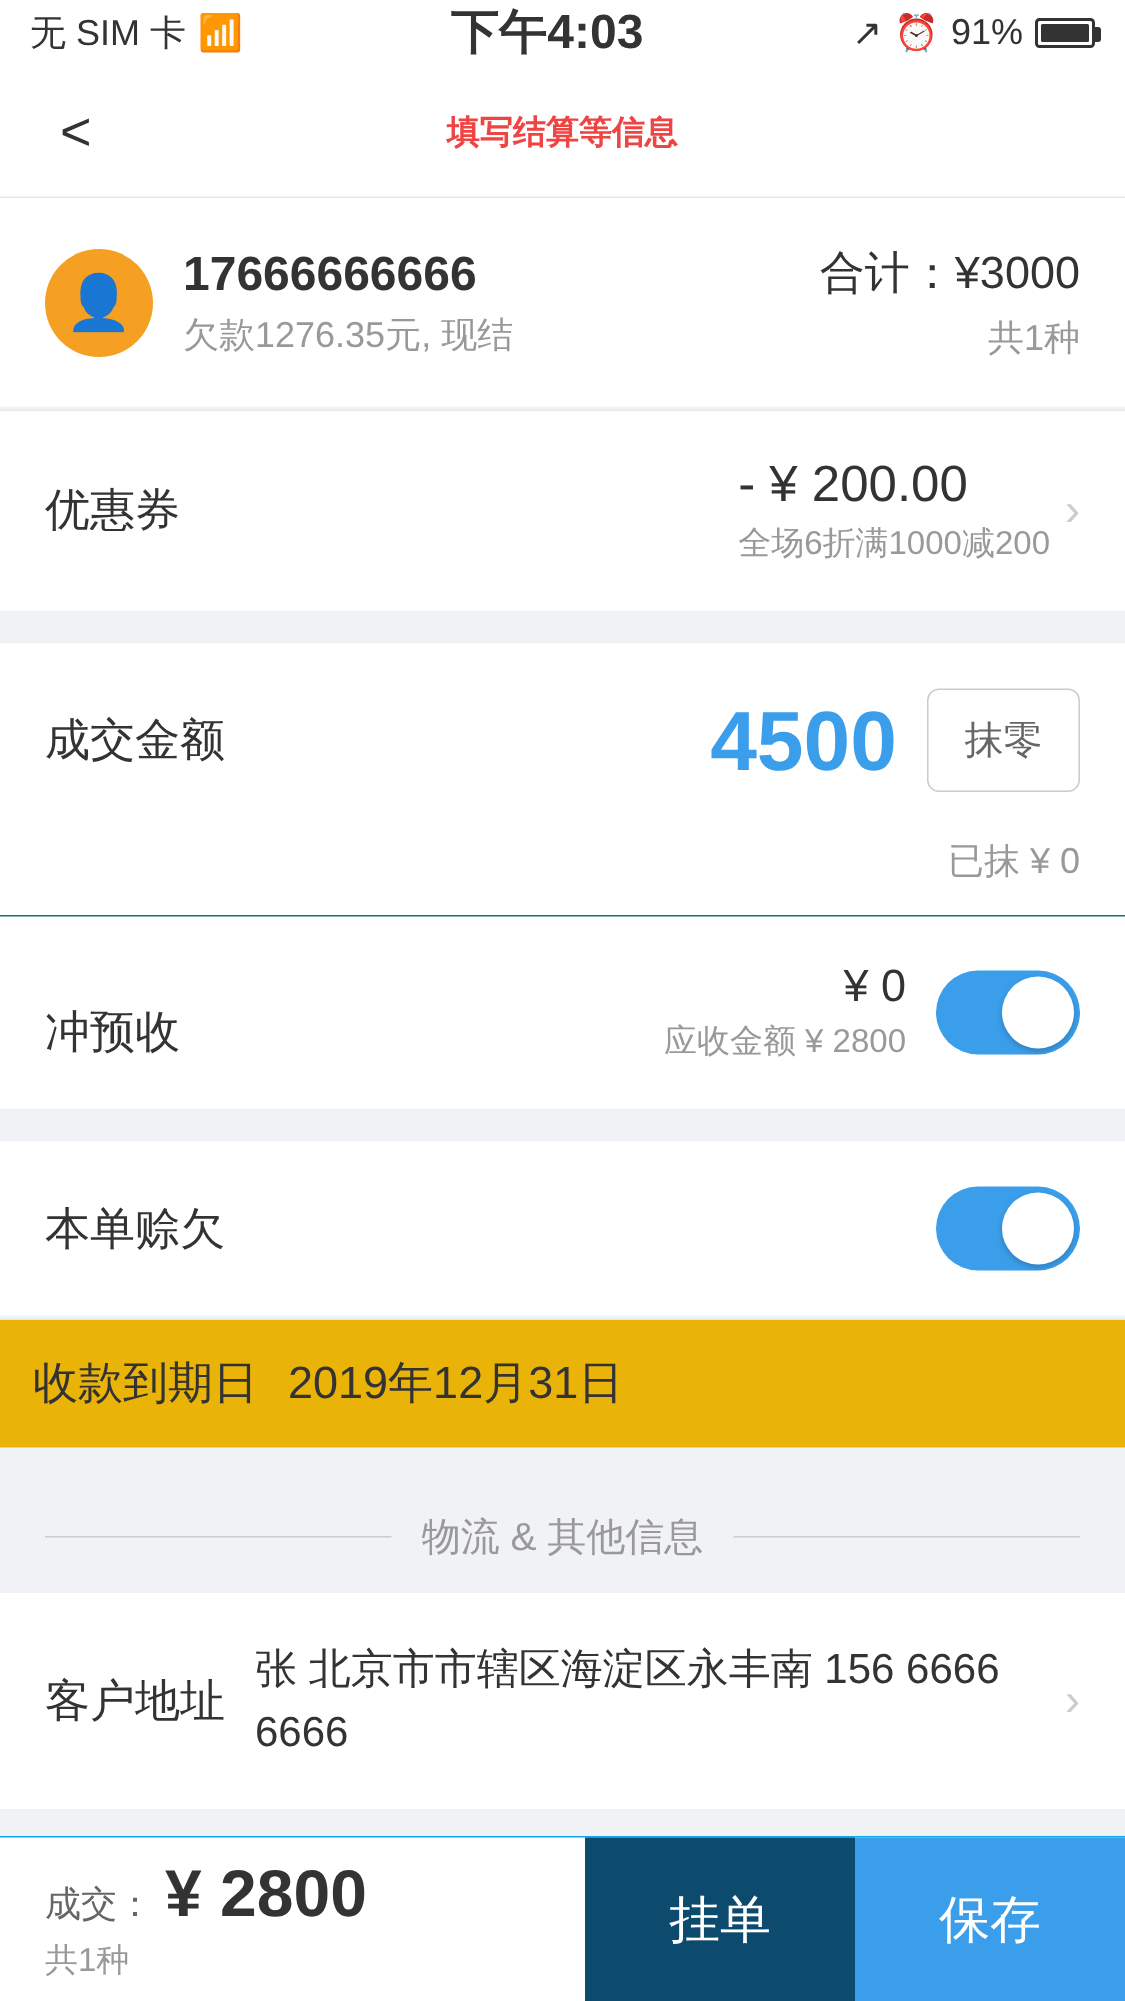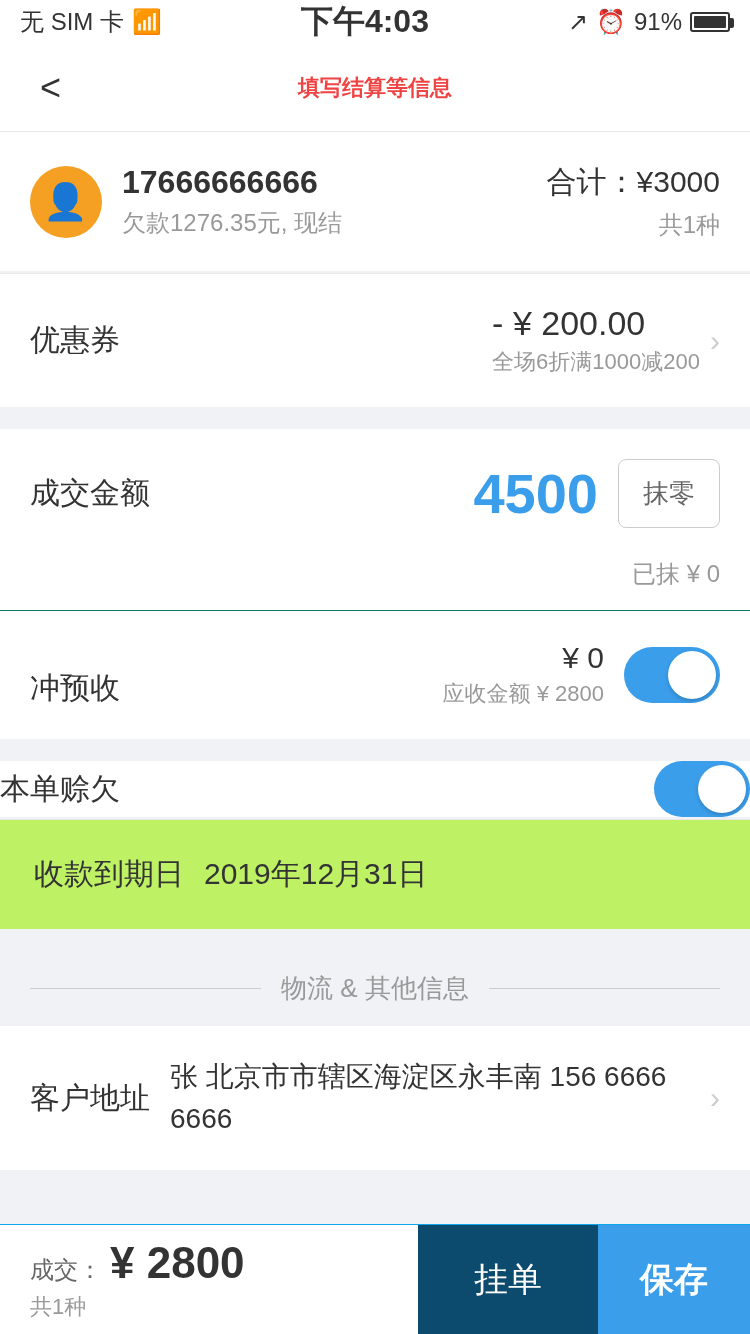--- a/index.html
+++ b/index.html
@@ -178,32 +178,33 @@
       top: 4px; right: 4px;
       width: 48px; height: 48px;
       border-radius: 50%;
       background: #fff;
       box-shadow: 0 2px 4px rgba(0,0,0,0.2);
     }
 
     
     .debt-row {
       background: #fff;
+      padding: 30px;
       display: flex;
       align-items: center;
       justify-content: space-between;
       margin-bottom: 2px;
       gap: 22px;
     }
     .debt-label { font-size: 30px; color: #333; }
 
     
     .duedate-row {
-      background: #bef264;
-      padding: 34px;
+      background: #eab308;
+      padding: 22px;
       display: flex;
       align-items: center;
       gap: 20px;
       margin-bottom: 2px;
     }
     .duedate-label { font-size: 30px; color: #333; }
     .duedate-value { font-size: 30px; color: #333; }
 
     
     .logistics-sep {
@@ -259,24 +260,24 @@
     .bottom-amount { font-size: 44px; font-weight: 600; color: #333; }
     .bottom-count { font-size: 22px; color: #999; margin-top: 4px; }
     .bottom-btn-hold {
       width: 180px; height: 110px;
       background: #0c4a6e;
       display: flex; align-items: center; justify-content: center;
       font-size: 34px; color: #fff; font-weight: 500;
       cursor: pointer;
     }
     .bottom-btn-save {
-      width: 152px; height: 110px;
+      width: 180px; height: 110px;
       background: #3b9eeb;
       display: flex; align-items: center; justify-content: center;
-      font-size: 34px; color: #fff; font-weight: 700;
+      font-size: 34px; color: #fff; font-weight: 400;
       cursor: pointer;
     }
   </style>
 </head>
 <body>
 
 <div class="status-bar">
   <div class="status-left">
     <span>无 SIM 卡</span>
     <span>📶</span>

